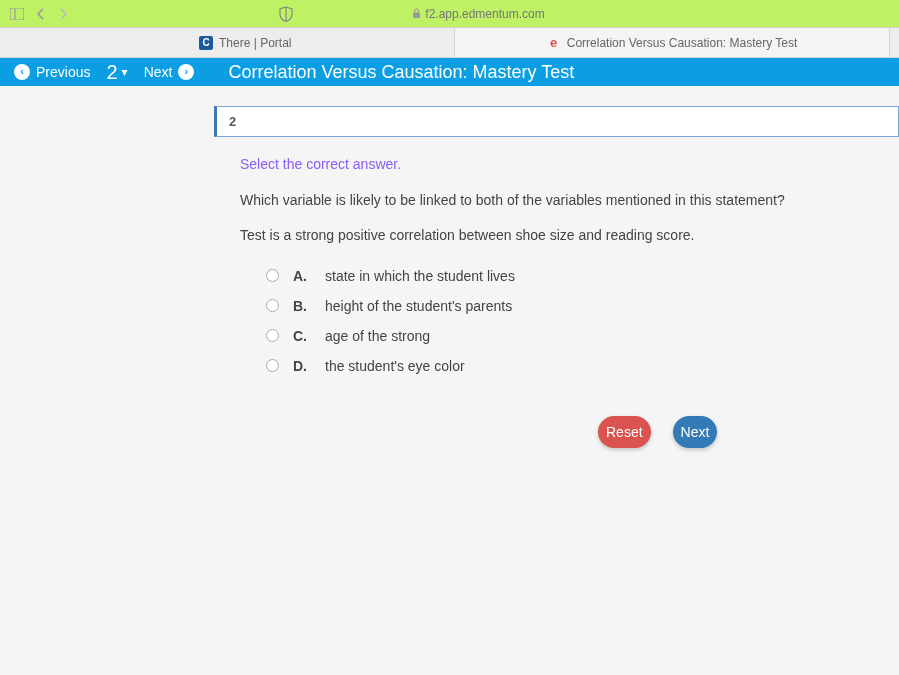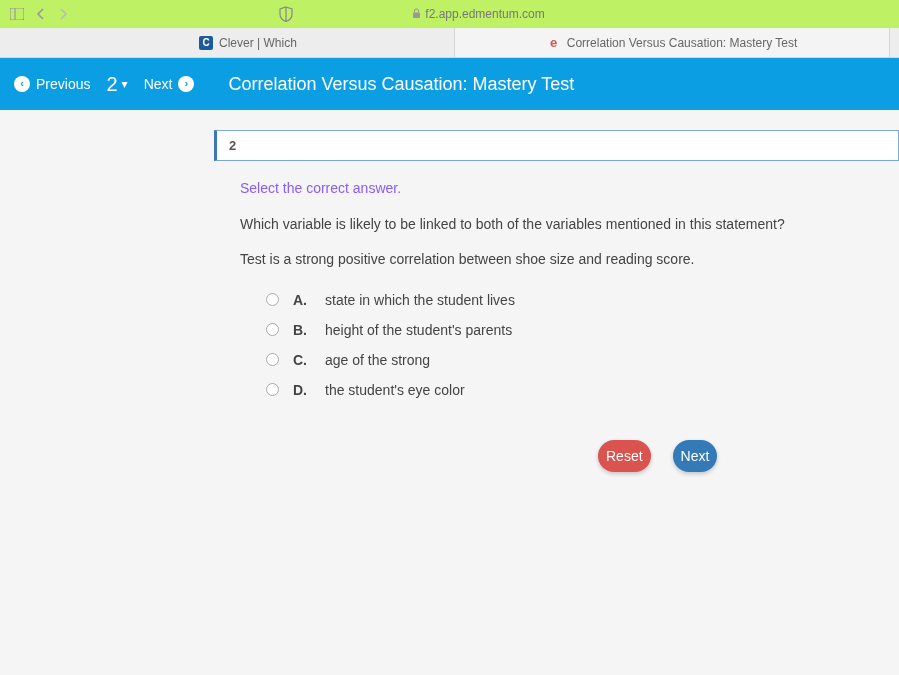--- a/index.html
+++ b/index.html
@@ -56,21 +56,21 @@
       font-size: 10px; font-weight: bold; display: inline-flex;
       align-items: center; justify-content: center; border-radius: 2px;
     }
     .ed-icon {
       width: 14px; height: 14px; color: #d9534f; font-size: 13px; font-weight: bold;
       display: inline-flex; align-items: center; justify-content: center;
     }
 
     
     .header-bar {
-      height: 52px;
+      height: 28px;
       background: #0b9ee3;
       display: flex;
       align-items: center;
       color: #fff;
       padding: 10px 14px;
       gap: 16px;
       font-size: 14px;
     }
     .header-bar .prev { display: flex; align-items: center; gap: 6px; cursor: pointer; }
     .header-bar .qnum { font-size: 20px; font-weight: 500; display:flex;align-items:center; gap:4px; }
@@ -166,21 +166,21 @@
           </svg>
       </span>
       <span>f2.app.edmentum.com</span>
     </span>
   </div>
 </div>
 
 <div class="tabs-row">
   <div class="tab first">
     <span class="clever-icon">C</span>
-    <span>Clever | Which</span>
+    <span>There | Portal</span>
   </div>
   <div class="tab second">
     <span class="ed-icon">e</span>
     <span>Correlation Versus Causation: Mastery Test</span>
   </div>
 </div>
 
 <div class="header-bar">
   <div class="prev">
     <span class="circ-arrow left"></span>

